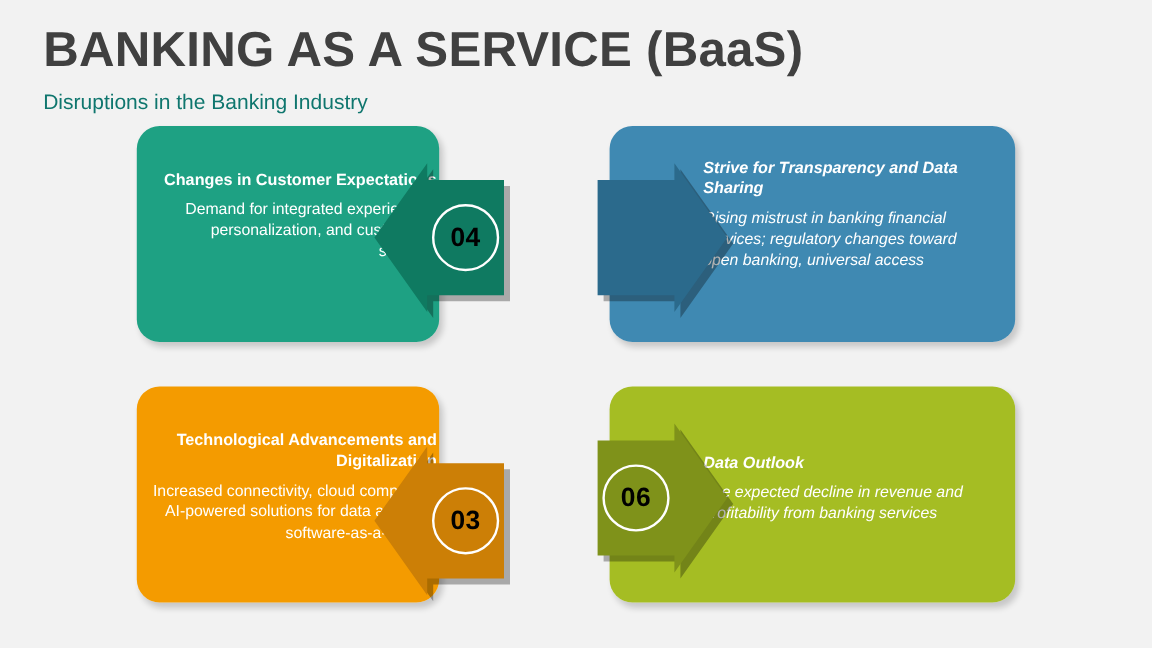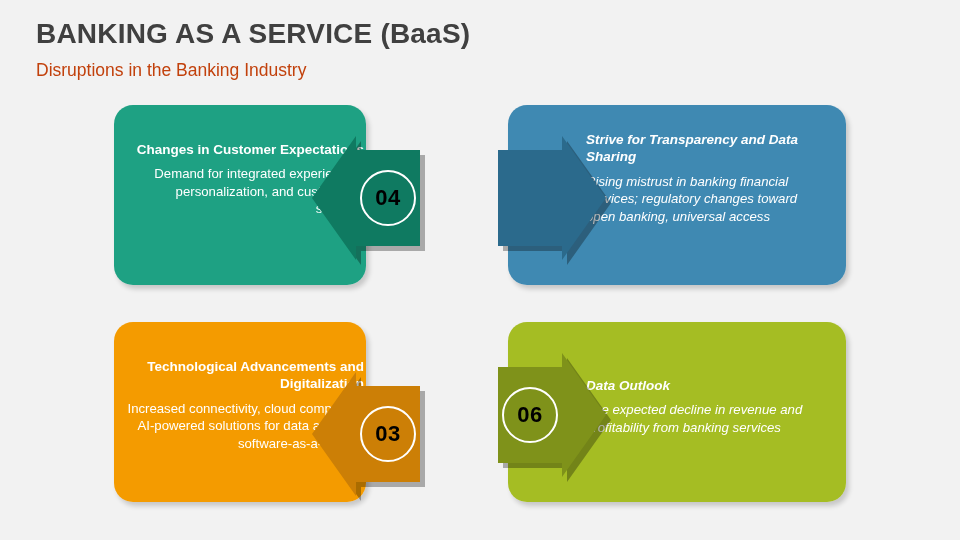--- a/index.html
+++ b/index.html
@@ -18,31 +18,31 @@
     position: absolute;
     left: 0; top: 0;
     width: 960px;
     height: 540px;
     background: #f2f2f2;
   }
 
   
   #header { position: absolute; left: 36px; top: 18px; width: 880px; }
   #title {
-    font-size: 28px;
+    font-size: 41px;
     font-weight: bold;
     color: #404040;
     letter-spacing: 0.2px;
     line-height: 1.15;
     white-space: nowrap;
   }
   #subtitle {
     margin-top: 10px;
     font-size: 17.5px;
-    color: #c2410c;
+    color: #0f766e;
     font-weight: normal;
     line-height: 1.2;
   }
 
   
   .card {
     position: absolute;
     border-radius: 19px;
     box-shadow: 3px 4px 5px rgba(0,0,0,0.18);
     box-sizing: border-box;

